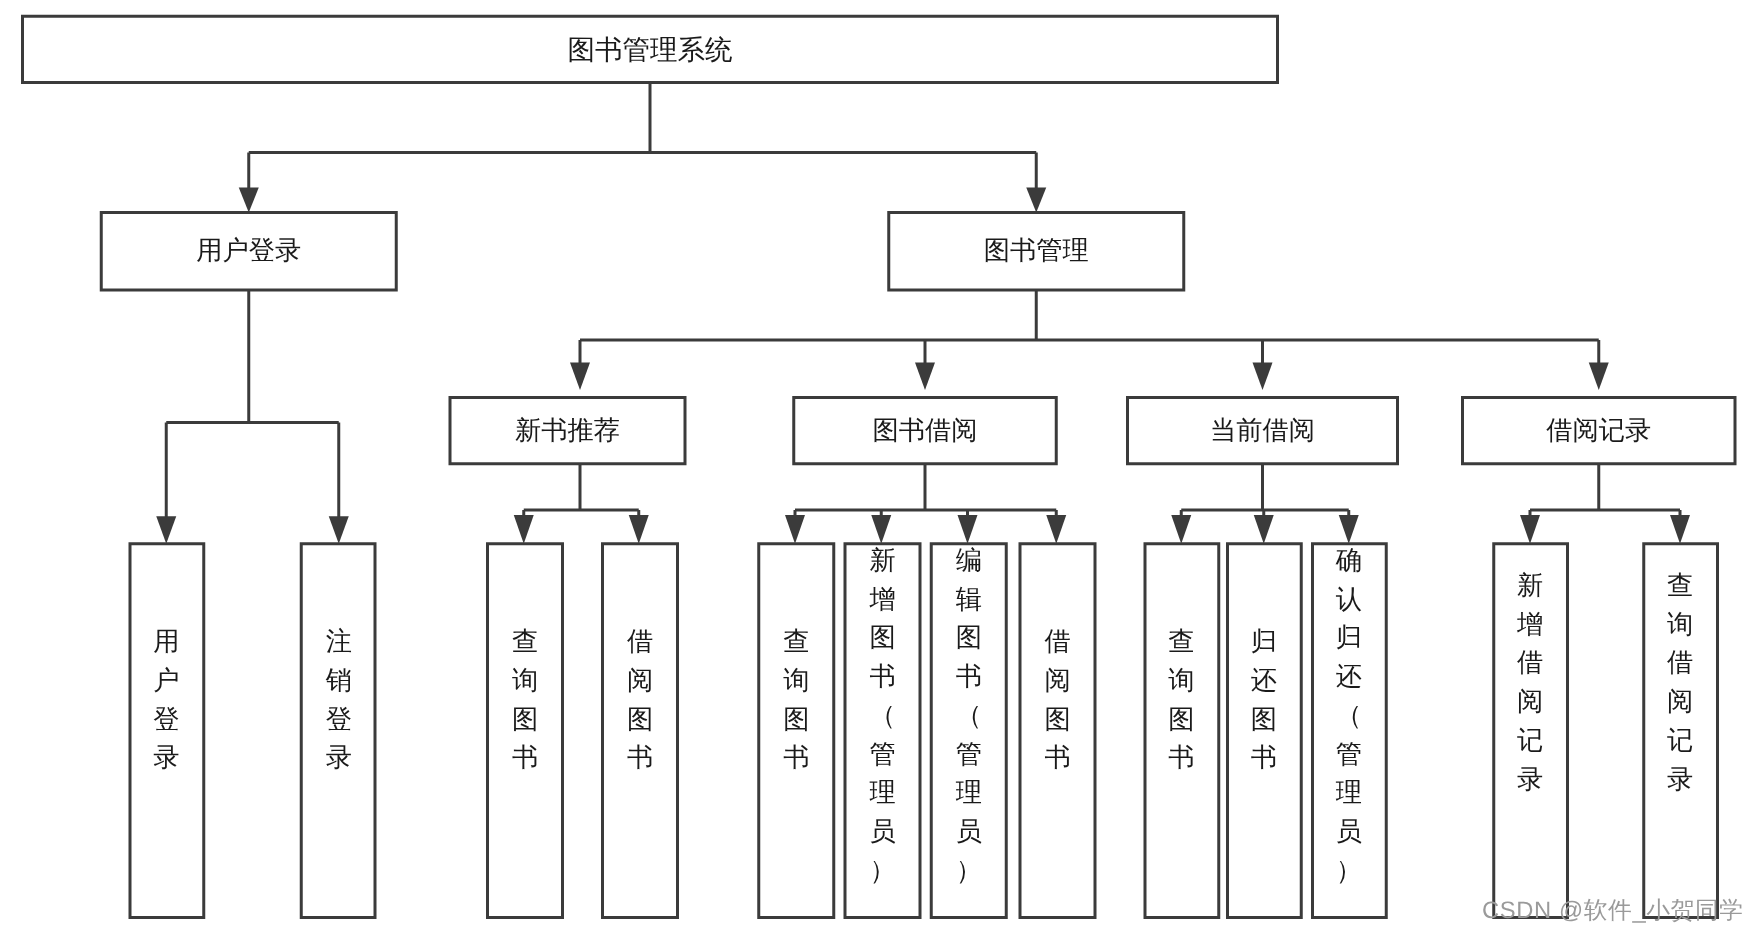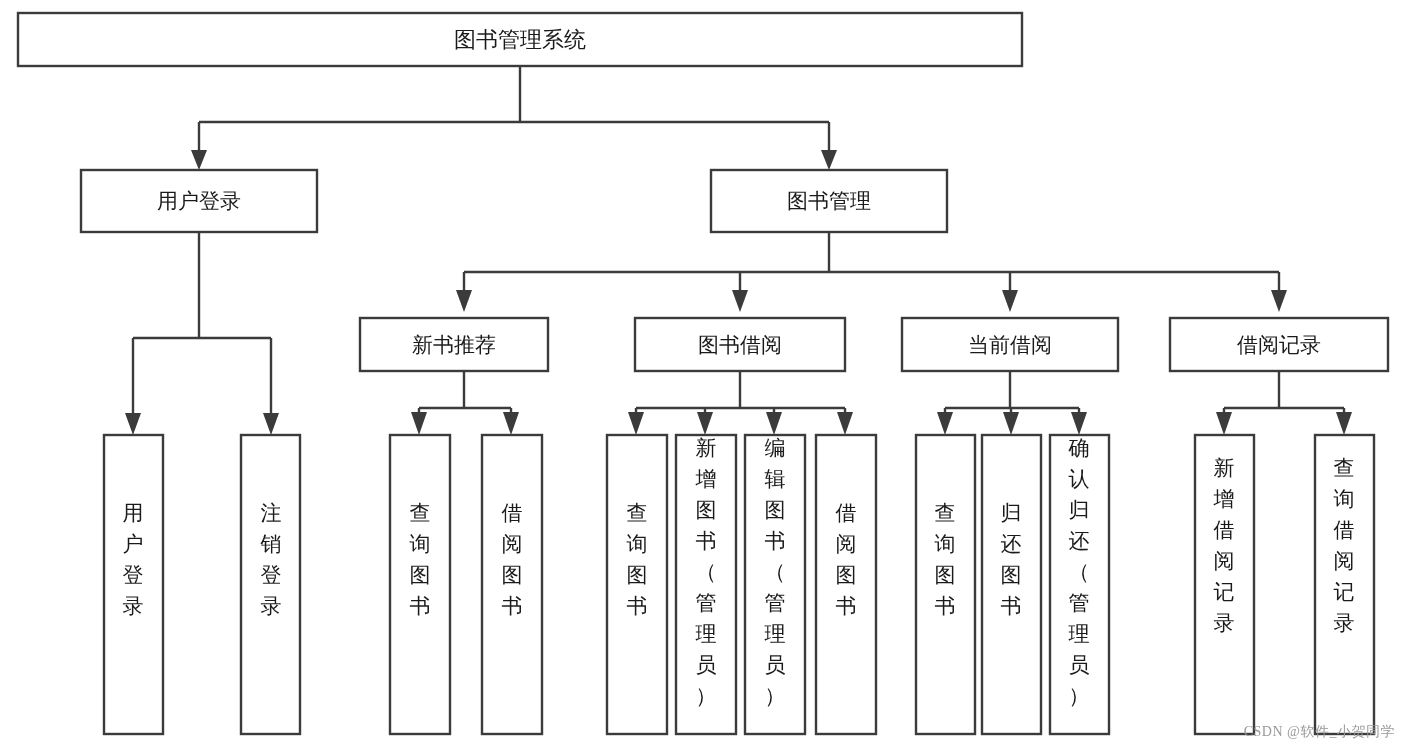--- a/index.html
+++ b/index.html
@@ -46,22 +46,22 @@
     fill: none;
   }
   .arrow-head {
     fill: #3b3b3b;
     stroke: none;
   }
   .watermark {
     position: absolute;
     right: 10px;
     bottom: 6px;
-    font-family: Liberation Serif, serif;
-    font-size: 14px;
+    font-family: Liberation Sans, sans-serif;
+    font-size: 19px;
     color: #9a9a9a;
     letter-spacing: 0.5px;
     white-space: nowrap;
     pointer-events: none;
   }
 </style>
 </head>
 <body>
 
 <svg id="diagram" viewBox="0 0 1405 747" xmlns="http://www.w3.org/2000/svg">

